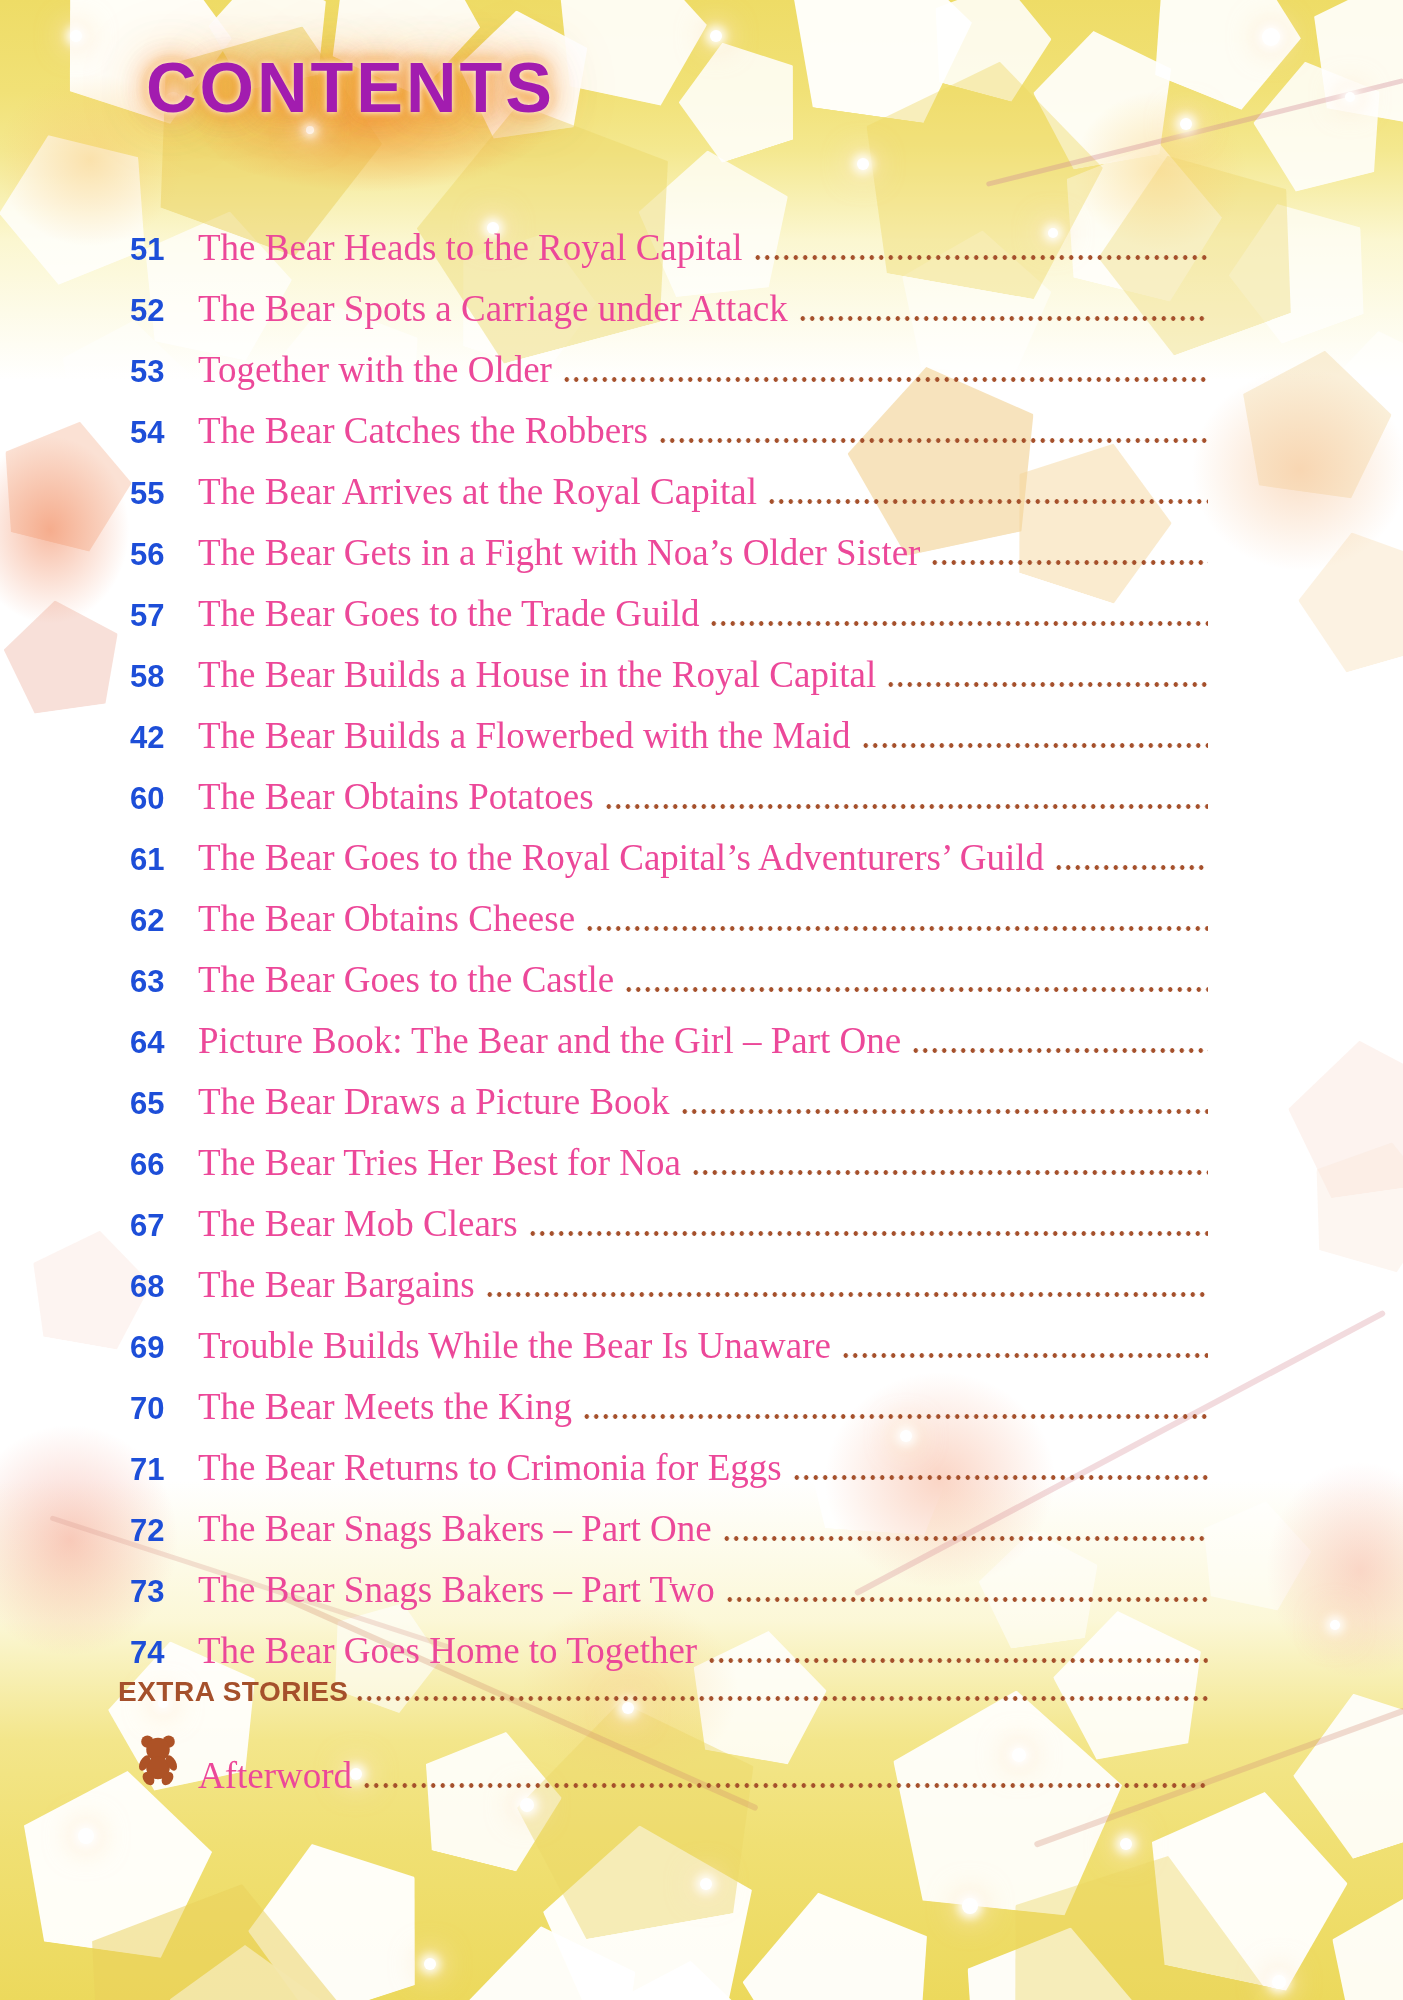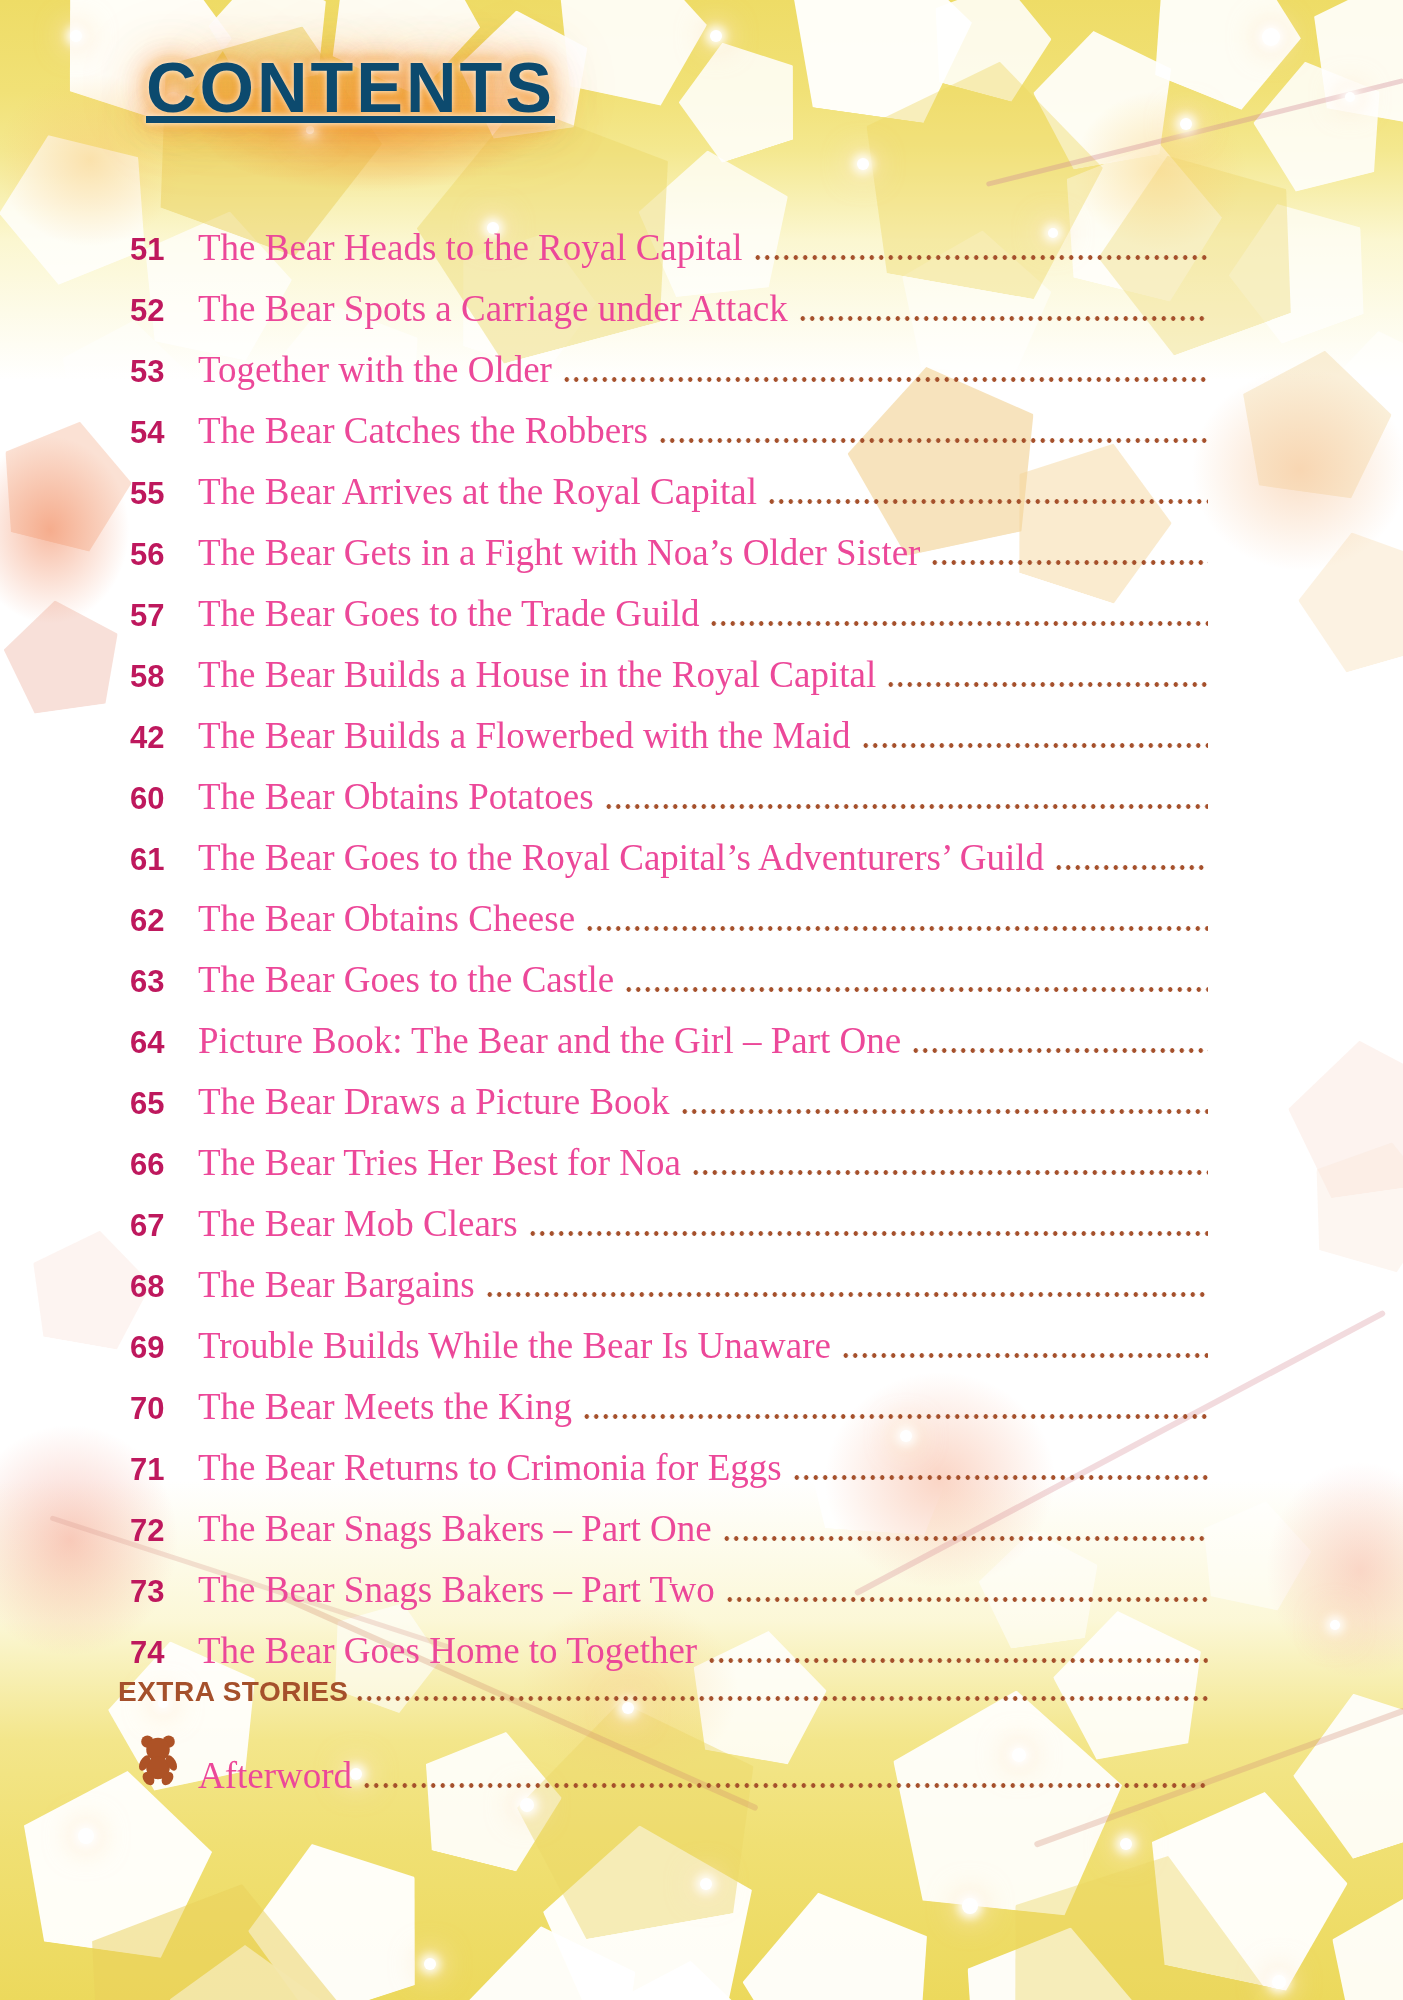--- a/index.html
+++ b/index.html
@@ -24,37 +24,36 @@
   .pent{position:absolute;clip-path:polygon(50% 0,100% 38%,81% 100%,19% 100%,0 38%);}
   .glow{position:absolute;border-radius:50%;}
   .sparkle{position:absolute;border-radius:50%;background:#fff;
     box-shadow:0 0 10px 4px rgba(255,255,255,.95),0 0 24px 10px rgba(255,232,200,.55);}
   .streak{position:absolute;border-radius:3px;}
   
   .contents-title{
     position:absolute;left:146px;top:48px;
     font-family:"Liberation Sans", sans-serif;
     font-weight:800;font-size:70px;letter-spacing:3px;
-    color:#0c4a6e;
+    color:#a21caf;
     text-shadow:
       0 0 6px rgba(255,255,255,.95),
       0 0 12px rgba(247,170,72,.95),
       0 0 24px rgba(244,152,54,.9),
       0 0 44px rgba(242,140,42,.7),
       0 0 70px rgba(240,132,40,.45);
     z-index:5;
-    text-decoration:underline;
   }
   
   .toc{position:absolute;left:130px;top:200px;width:1080px;z-index:4;}
   .toc-row{display:flex;align-items:baseline;height:58px;padding-top:3px;}
   .num{
     flex:0 0 68px;
     font-family:"Liberation Sans", sans-serif;
-    font-weight:800;font-size:31px;color:#be185d;margin-top:29px;
+    font-weight:800;font-size:31px;color:#1d4ed8;margin-top:29px;
   }
   .entry-title{flex:0 0 auto;font-size:37px;color:#ec4899;white-space:nowrap;}
   .leader{
     flex:1 1 auto;height:5px;margin-left:10px;margin-right:2px;
     background-image:radial-gradient(circle,#a5502b 2px,rgba(165,80,43,0) 2.6px);
     background-size:9.5px 5px;background-repeat:repeat-x;background-position:left center;
   }
   .extra-row{display:flex;align-items:baseline;margin-left:-12px;margin-top:12px;height:46px;}
   .extra-label{
     font-family:Liberation Sans, sans-serif;

